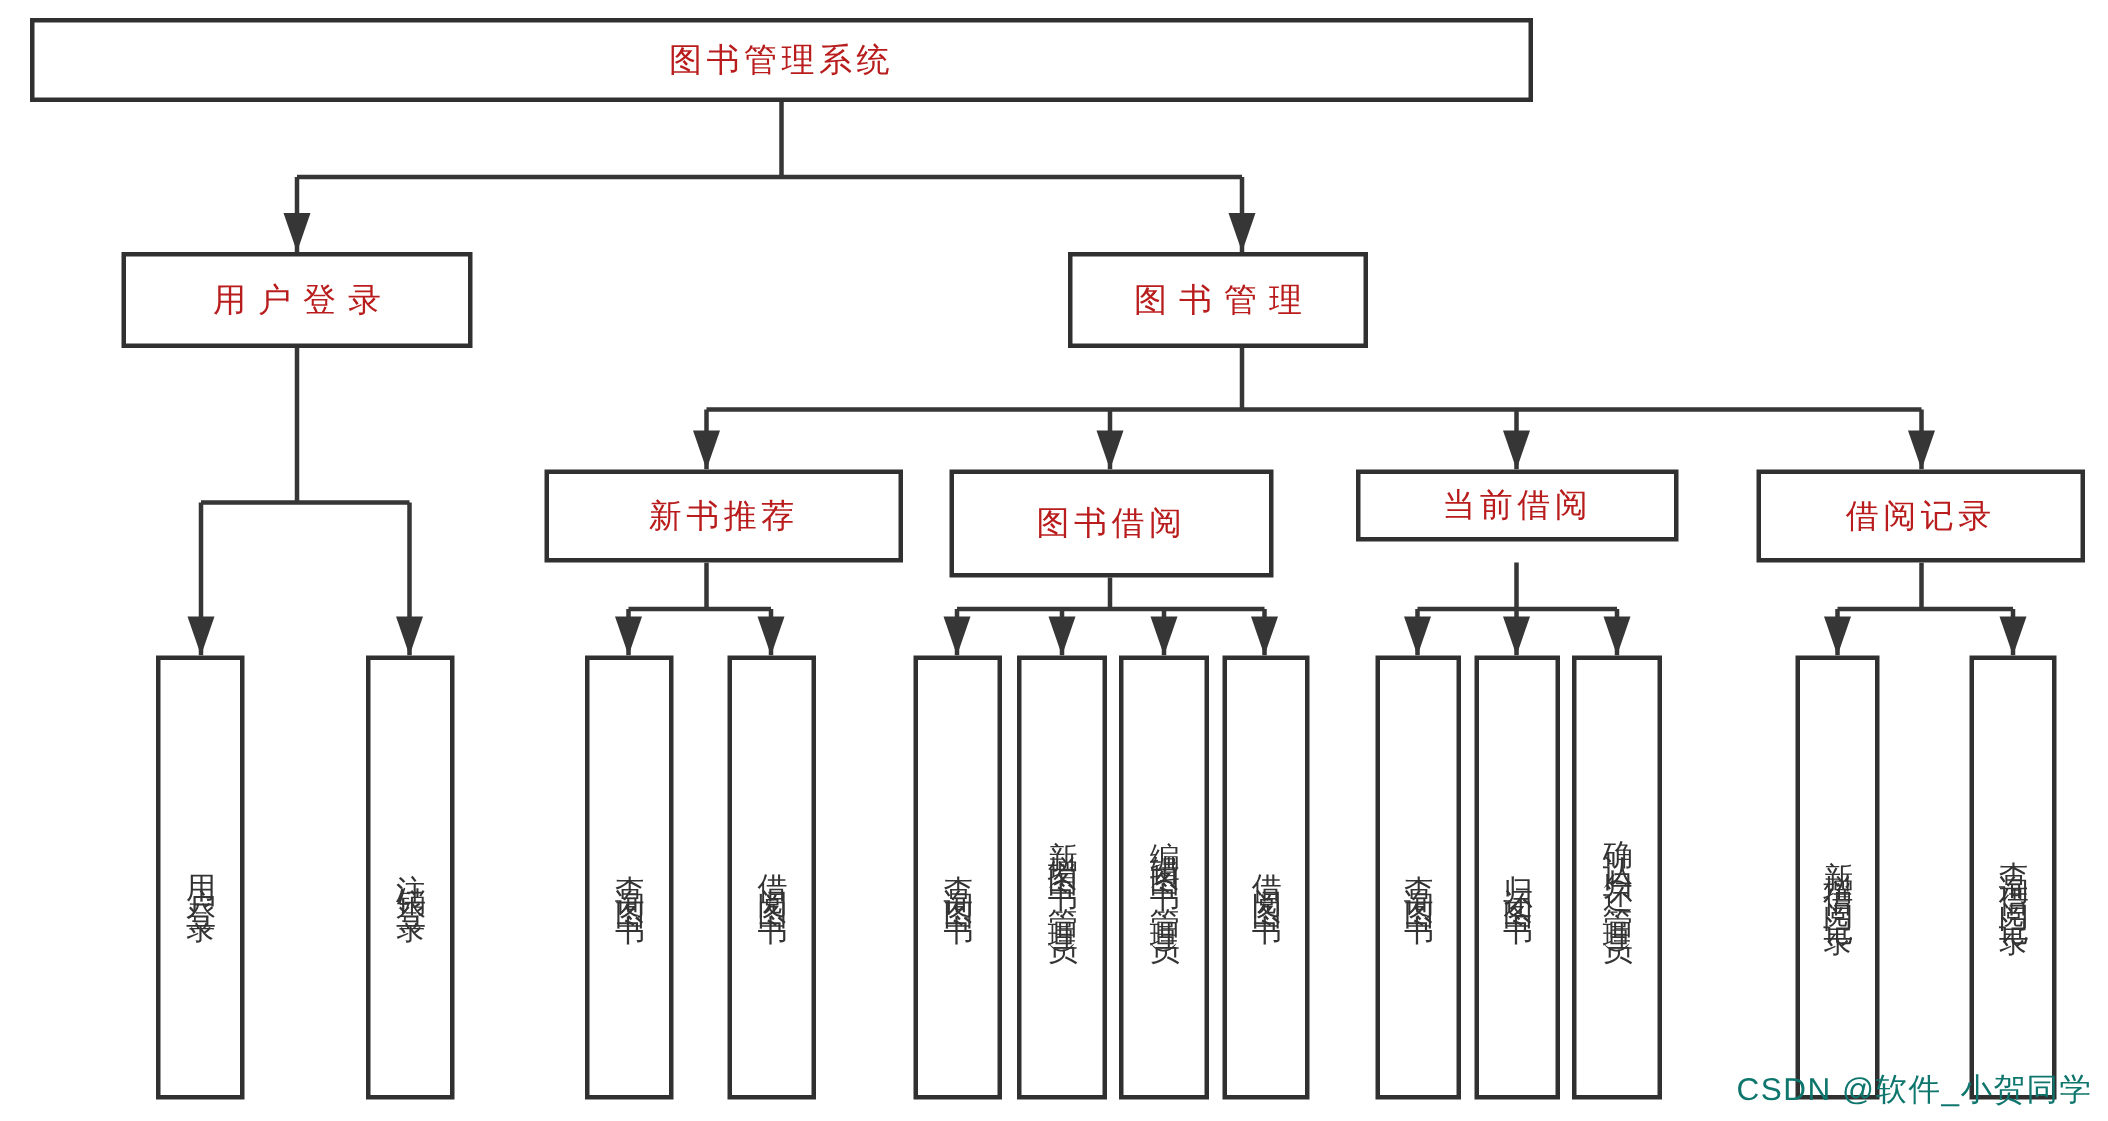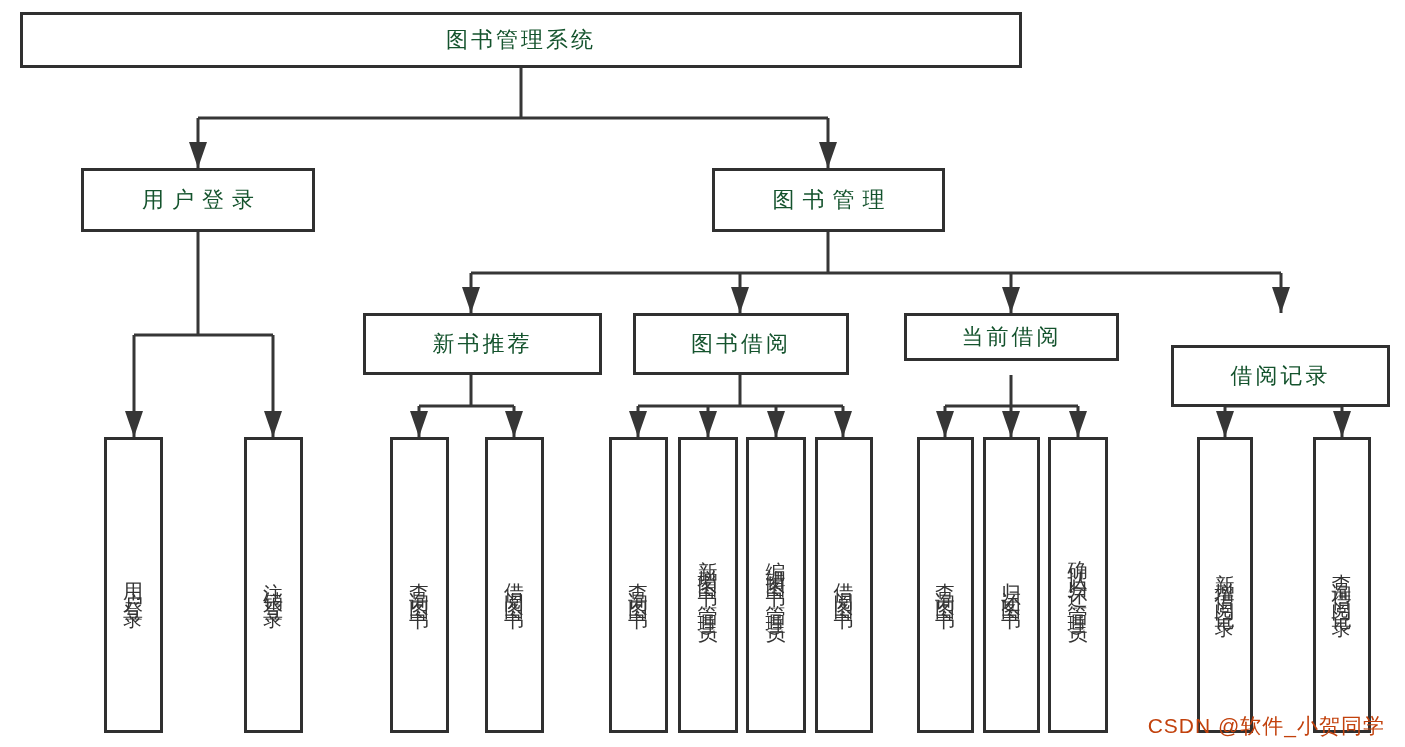--- a/index.html
+++ b/index.html
@@ -30,41 +30,41 @@
     display: flex;
     align-items: center;
     justify-content: center;
     color: #333333;
     z-index: 2;
   }
   .hlabel {
     font-size: 22px;
     letter-spacing: 3px;
     white-space: nowrap;
-    color: #14532d;
+    color: #b91c1c;
   }
   .hlabel.wide {
     letter-spacing: 8px;
     padding-left: 8px; 
   }
   .vbox .vlabel {
     writing-mode: vertical-rl;
     text-orientation: mixed;
     font-size: 20px;
     letter-spacing: 9px;
     line-height: 1;
     white-space: nowrap;
     color: #333333;
   }
   #watermark {
     position: absolute;
-    right: 20px;
+    right: 10px;
     top: 712px;
     font-size: 21px;
-    color: #c2410c;
+    color: #0f766e;
     letter-spacing: 1px;
     white-space: nowrap;
     z-index: 5;
   }
 </style>
 </head>
 <body>
 
 <div id="canvas">
 
@@ -115,34 +115,34 @@
     </g>
   </svg>
 
   <div class="box" style="left:20px; top:12px; width:1002px; height:56px;">
     <span class="hlabel">图书管理系统</span>
   </div>
 
   <div class="box" style="left:81px; top:168px; width:234px; height:64px;">
     <span class="hlabel wide">用户登录</span>
   </div>
-  <div class="box" style="left:712px; top:168px; width:233px; height:64px;">
+  <div class="box" style="left:712px; top:168px; width:200px; height:64px;">
     <span class="hlabel wide">图书管理</span>
   </div>
 
   <div class="box" style="left:363px; top:313px; width:239px; height:62px;">
     <span class="hlabel">新书推荐</span>
   </div>
-  <div class="box" style="left:633px; top:313px; width:216px; height:62px;">
+  <div class="box" style="left:633px; top:313px; width:216px; height:72px;">
     <span class="hlabel">图书借阅</span>
   </div>
   <div class="box" style="left:904px; top:313px; width:215px; height:48px;">
     <span class="hlabel">当前借阅</span>
   </div>
-  <div class="box" style="left:1171px; top:313px; width:219px; height:62px;margin-top:32px;">
+  <div class="box" style="left:1171px; top:313px; width:219px; height:62px;">
     <span class="hlabel">借阅记录</span>
   </div>
 
   <div class="box vbox" style="left:104px; top:437px; width:59px; height:296px;">
     <span class="vlabel">用户登录</span>
   </div>
   <div class="box vbox" style="left:244px; top:437px; width:59px; height:296px;">
     <span class="vlabel">注销登录</span>
   </div>
 

